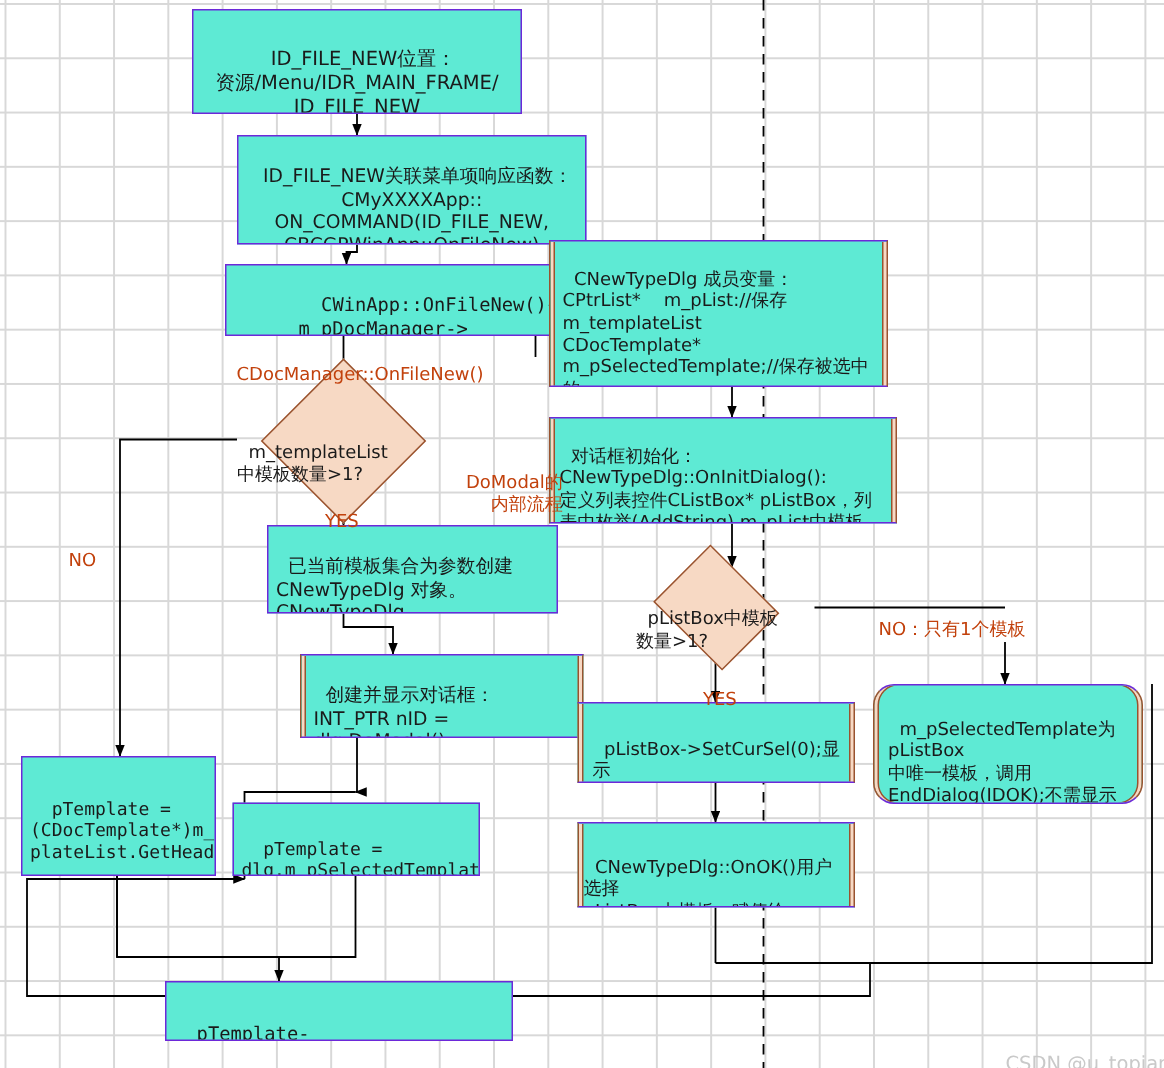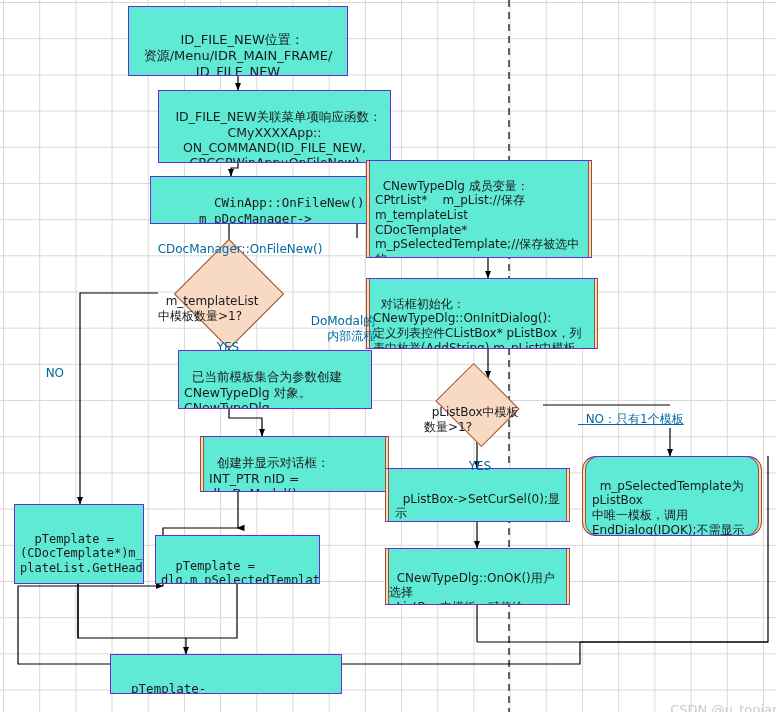--- a/index.html
+++ b/index.html
@@ -48,21 +48,21 @@
   }
   .dlabel{
     position:absolute;
     color:#1a1a1a;
     line-height:1.2;
     white-space:pre;
     text-align:left;
   }
   .elabel{
     position:absolute;
-    color:#0369a1;
+    color:#c2410c;
     white-space:pre;
     line-height:1.2;
   }
   .wm{
     position:absolute;
     color:#c9c9c9;
     font-size:13px;
     white-space:pre;
   }
   .s12{font-size:12px;}
@@ -243,19 +243,19 @@
 
 <div class="elabel s12" style="left:303px;top:300px;text-align:right;">
   <span>DoModal的
 内部流程</span>
 </div>
 
 <div class="elabel s12" style="left:461px;top:445px;">
   <span>YES</span>
 </div>
 
-<div class="elabel s12" style="left:578px;top:398px;text-decoration:underline;">
+<div class="elabel s12" style="left:578px;top:398px;">
   <span>NO：只有1个模板</span>
 </div>
 
 <div class="wm" style="left:662px;top:687px;">
   <span>CSDN @u_topian</span>
 </div>
 
 </body></html>

